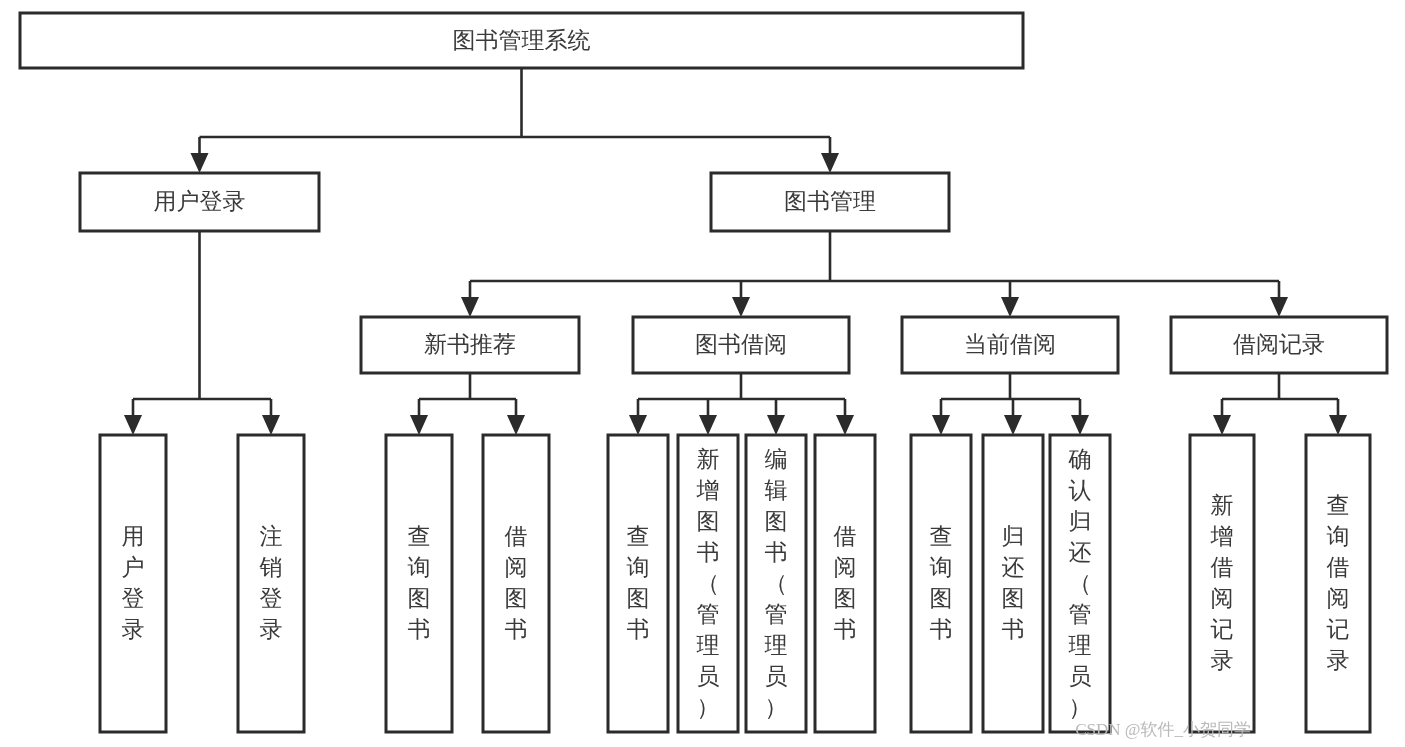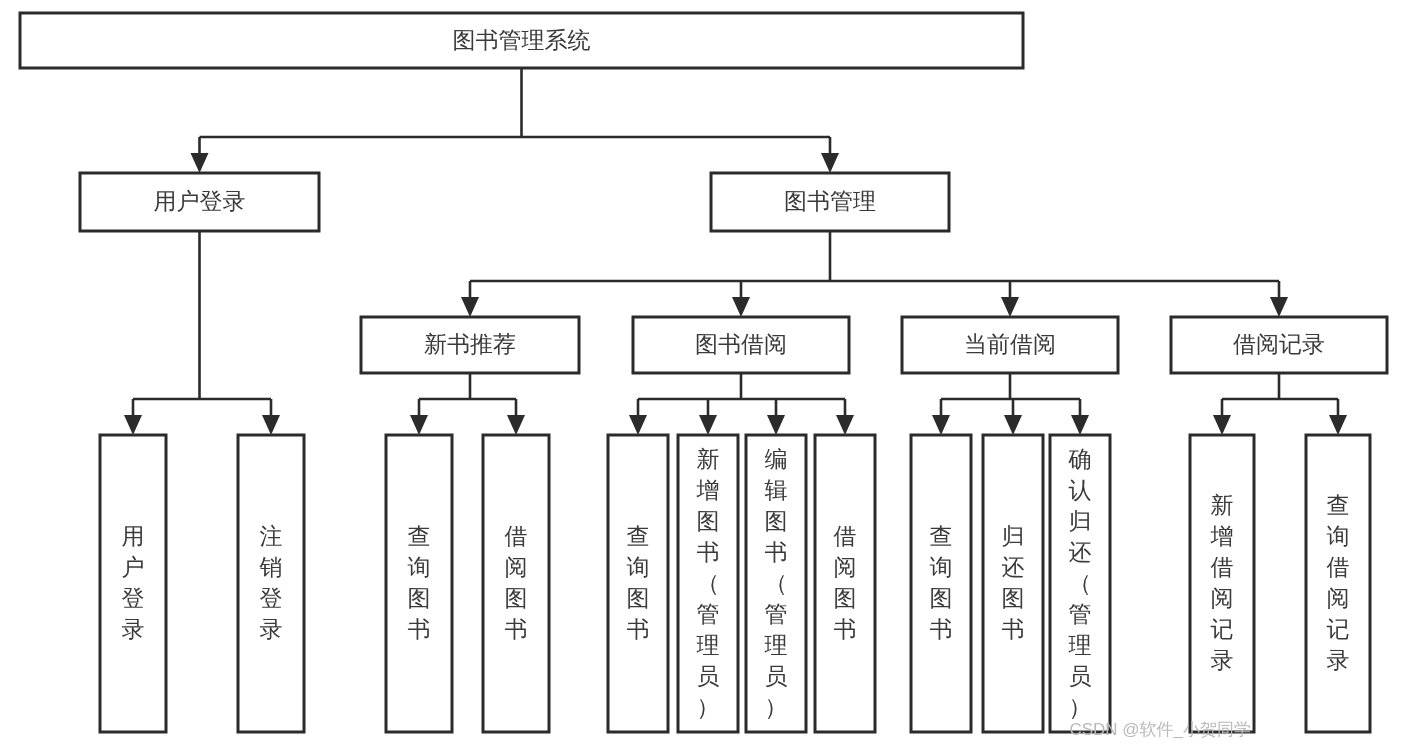--- a/index.html
+++ b/index.html
@@ -45,21 +45,21 @@
     font-family: "Liberation Sans", "DejaVu Sans", sans-serif;
     font-size: 23px;
     fill: #3a3a3a;
     text-anchor: middle;
     dominant-baseline: middle;
   }
   .watermark-text {
     position: absolute;
     right: 8px;
     bottom: 6px;
-    font-family: Liberation Sans, sans-serif;
+    font-family: Liberation Serif, serif;
     font-size: 17px;
     color: #b9b9b9;
     white-space: nowrap;
     user-select: none;
   }
 </style>
 </head>
 <body>
 
 <div id="diagram-root">

